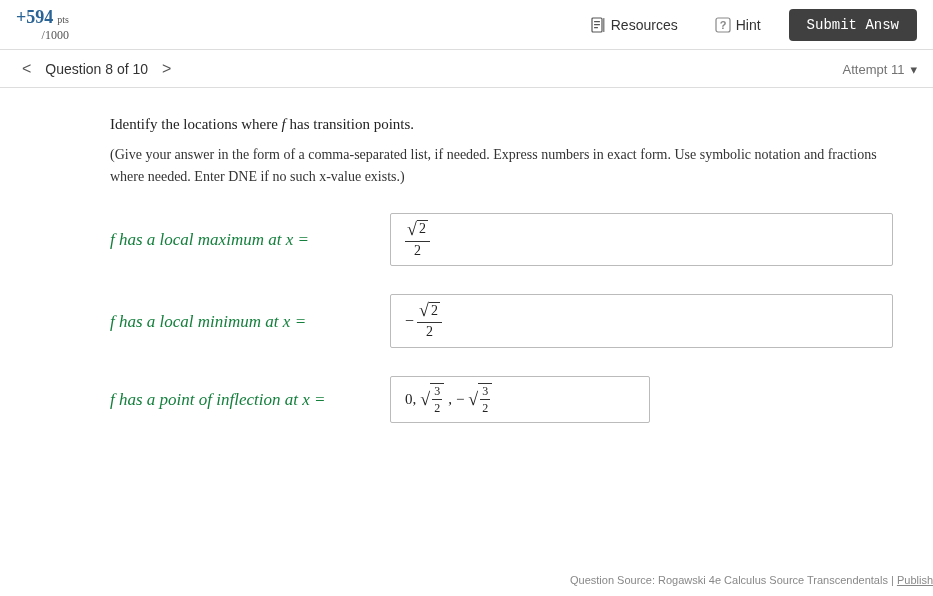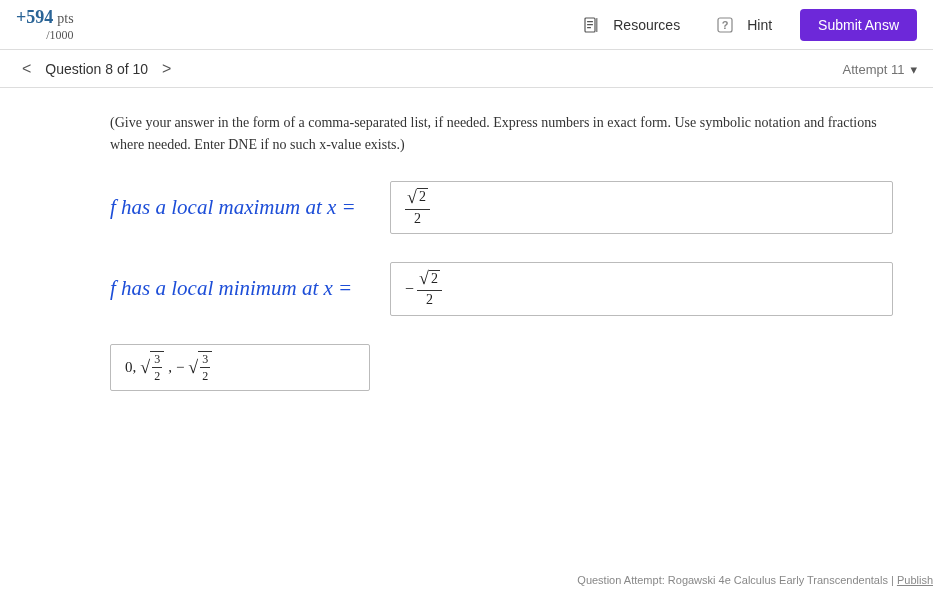--- a/index.html
+++ b/index.html
@@ -26,45 +26,45 @@
       flex-direction: column;
     }
     .header-center {
       display: flex;
       align-items: center;
       gap: 20px;
     }
     .header-btn {
       display: flex;
       align-items: center;
-      gap: 13px;
+      gap: 4px;
       background: none;
       border: none;
       cursor: pointer;
       font-size: 14px;
       color: #333;
       padding: 4px 8px;
       border-radius: 4px;
     }
     .header-btn .btn-icon {
       width: 18px;
       height: 18px;
       display: inline-flex;
       align-items: center;
       justify-content: center;
     }
     .submit-btn {
-      background: #6d28d9;
+      background: #404040;
       color: white;
       border: none;
       padding: 8px 18px;
       border-radius: 4px;
       font-size: 14px;
       cursor: pointer;
-      font-family: Liberation Sans, sans-serif;
+      font-family: Liberation Mono, monospace;
     }
 
     
     .nav-bar {
       display: flex;
       align-items: center;
       justify-content: space-between;
       background: #fff;
       border-bottom: 1px solid #ddd;
       padding: 6px 16px;
@@ -124,22 +124,22 @@
       margin-bottom: 24px;
     }
 
     
     .answer-row {
       display: flex;
       align-items: center;
       margin-bottom: 28px;
     }
     .answer-label {
-      font-size: 21px;
-      color: #1d4ed8;
+      font-size: 17px;
+      color: #15803d;
       min-width: 280px;
       font-style: italic;
     }
     .answer-box {
       border: 1px solid #bbb;
       border-radius: 2px;
       background: #fff;
       padding: 6px 14px;
       min-width: 200px;
       min-height: 38px;
@@ -190,21 +190,21 @@
       align-items: flex-end;
     }
   </style>
 </head>
 <body>
 
 <div class="header">
   <div class="header-left">
     <div>
       <span style="font-size:18px;font-weight:bold;color:#2a6496;">+594</span>
-      <span style="font-size:14px;color:#555;margin-top:44px;"> pts</span>
+      <span style="font-size:10px;color:#555;margin-top:44px;"> pts</span>
     </div>
     <div style="font-size:12px;color:#555;text-align:right;">/1000</div>
   </div>
 
   <div class="header-center">
     <button class="header-btn">
       <span class="btn-icon">
         <svg width="16" height="16" viewBox="0 0 16 16" fill="none">
           <rect x="2" y="1" width="10" height="14" rx="1" stroke="#555" stroke-width="1.2" fill="white"></rect>
           <rect x="4" y="4" width="6" height="1.2" rx="0.5" fill="#555"></rect>
@@ -255,20 +255,23 @@
 
     <div style="position:absolute;bottom:200px;left:8px;font-size:13px;color:#555;font-family:sans-serif;">00</div>
     <div style="position:absolute;bottom:175px;left:8px;font-size:12px;color:#555;font-family:sans-serif;">ole</div>
   </div>
 
   <div class="main-content">
 
     <div class="question-body">
 
 
+      <div class="instructions">
+        <span>Identify the locations where <em>f</em> has transition points.</span>
+      </div>
 
       <div class="instructions-sub">
         <span>(Give your answer in the form of a comma-separated list, if needed. Express numbers in exact form. Use symbolic notation and fractions where needed. Enter DNE if no such x-value exists.)</span>
       </div>
 
       <div class="answer-row">
         <div class="answer-label">
           <em>f</em> has a local maximum at <em>x</em> =
         </div>
         <div class="answer-box answer-box-wide">
@@ -301,20 +304,23 @@
                     <span style="border-top:1px solid #333;padding:0 2px;font-size:14px;">2</span>
                 </span>
               </span>
               <span class="denominator">2</span>
             </span>
           </span>
         </div>
       </div>
 
       <div class="answer-row">
+        <div class="answer-label">
+          <em>f</em> has a point of inflection at <em>x</em> =
+        </div>
         <div class="answer-box" style="min-width:260px;">
           <span style="display:inline-flex;align-items:center;gap:4px;font-size:15px;">
             <span>0,</span>
             <span style="display:inline-flex;align-items:center;">
               <span style="font-size:18px;line-height:1;">√</span>
               <span style="border-top:1px solid #333;padding:0 2px;">
                 <span class="math-frac" style="font-size:12px;">
                   <span class="numerator">3</span>
                   <span class="denominator">2</span>
                 </span>
@@ -331,19 +337,19 @@
                 </span>
               </span>
             </span>
           </span>
         </div>
       </div>
 
     </div>
 
     <div class="source-line" style="position:absolute;bottom:10px;right:0;font-size:11px;color:#888;font-family:sans-serif;">
-      <span>Question Attempt: Rogawski 4e Calculus Early Transcendentals</span>
+      <span>Question Source: Rogawski 4e Calculus Source Transcendentals</span>
       <span> | </span>
       <span style="cursor:pointer;text-decoration:underline;">Publish</span>
     </div>
 
   </div>
 </div>
 
 </body></html>

